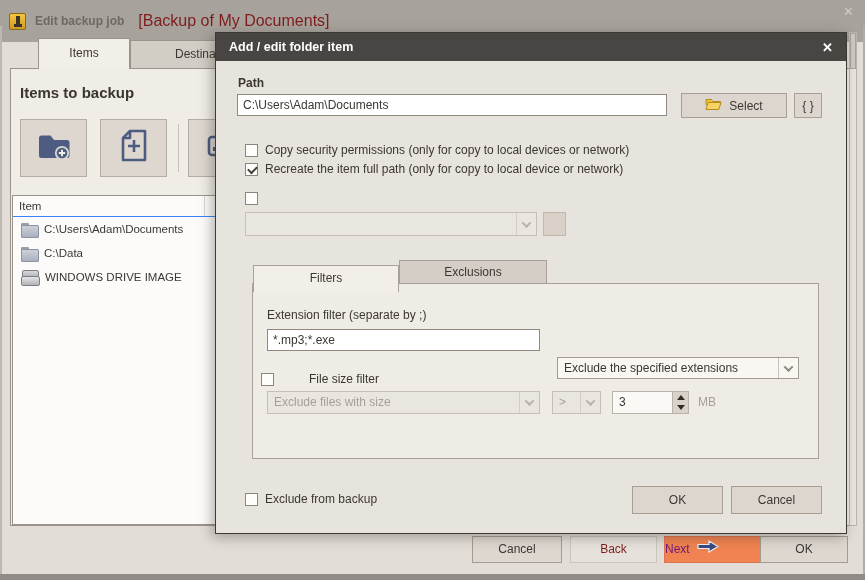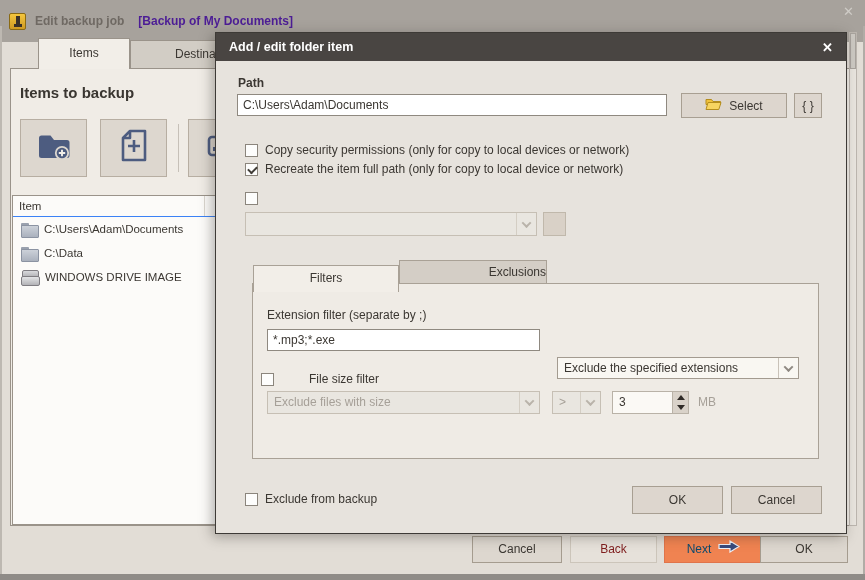--- a/index.html
+++ b/index.html
@@ -16,21 +16,21 @@
     position: absolute; top:0; left:0; width:865px; height:42px;
     background:#a7a29c; display:flex; align-items:center;
   }
   .app-icon {
     width:17px; height:17px; margin-left:9px; position:relative;
     background:linear-gradient(#f4c63e,#cf9a22); border:1px solid #8a6a14; border-radius:2px;
   }
   .app-icon::before { content:''; position:absolute; left:6px; top:2px; width:4px; height:9px; background:#3a3128; }
   .app-icon::after  { content:''; position:absolute; left:4px; top:10px; width:8px; height:3px; background:#3a3128; }
   .titlebar .t-title { font-size:12px; font-weight:bold; color:#6f6963; margin-left:9px; }
-  .titlebar .t-sub   { font-size:12px; font-weight:bold; color:#4c1d95; margin-left:14px; }
+  .titlebar .t-sub   { font-size:16px; font-weight:normal; color:#7f1d1d; margin-left:14px; }
   .titlebar .t-close { position:absolute; right:11px; top:4px; font-size:13px; color:#cfccc7; cursor:default; }
 
   
   .win-edge-l { position:absolute; left:0; top:26px; width:2px; height:554px; background:#bdb8b1; }
   .win-edge-r { position:absolute; right:0; top:26px; width:2px; height:554px; background:#b1aca6; }
   .win-edge-b { position:absolute; left:0; top:574px; width:865px; height:6px; background:#8f8b87; }
 
   
   .mtab { position:absolute; font-size:12px; text-align:center; border:1px solid #9a938a; }
   .mtab.active { left:38px; top:38px; width:92px; height:31px; line-height:29px; background:#f2eee8; border-bottom:none; z-index:2; }
@@ -68,22 +68,22 @@
 
   
   .v-scroll { position:absolute; left:849px; top:32px; width:8px; height:494px; background:#e9e5df; border:1px solid #bcb6af; }
   .v-thumb  { position:absolute; left:0px; top:0px; width:6px; height:36px; background:#cdc9c3; border:1px solid #a8a39d; }
 
   
   .fbtn { position:absolute; top:536px; height:27px; font-size:12px; text-align:center; line-height:25px;
           background:#ddd7cf; border:1px solid #a59c8f; cursor:default; }
   .fbtn.cancel { left:472px; width:90px; }
   .fbtn.back   { left:570px; width:87px; background:#e6e1da; border-color:#ccc5ba; color:#7f1d1d; }
-  .fbtn.next   { left:664px; width:99px; background:#f08351; border-color:#e0744a; color:#0c4a6e;
-                 display:flex; align-items:center; justify-content:center; gap:7px; }
+  .fbtn.next   { left:664px; width:99px; background:#f08351; border-color:#e0744a; color:#701a75;
+                 display:flex; align-items:center; justify-content:flex-start; gap:7px; }
   .fbtn.ok     { left:760px; width:88px; }
 
   
   .dialog {
     position:absolute; left:215px; top:32px; width:632px; height:502px;
     background:#e7e3dd; border:1px solid #3d3a36;
     box-shadow: -3px 3px 12px rgba(40,36,32,.35);
     z-index:10;
   }
   .d-header { height:28px; background:#494542; color:#fff; font-size:12.5px; font-weight:bold;
@@ -115,21 +115,21 @@
           transform:rotate(-45deg) translate(1px,-1px); }
   .combo.disabled { background:#e9e6e0; border-color:#c6bfb4; color:#a6a098; }
   .combo.disabled .chev-zone { border-left-color:#d4cec4; }
   .combo.disabled .chev { border-color:#b9b3aa; }
 
   .sq-btn { position:absolute; background:#d9d1c7; border:1px solid #c0b8ab; }
 
   
   .dtab { position:absolute; font-size:12px; text-align:center; border:1px solid #a9a196; }
   .dtab.active { left:37px; top:204px; width:146px; height:27px; line-height:25px; background:#f2eee8; border-bottom:none; z-index:2; }
-  .dtab.inactive { left:183px; top:199px; width:148px; height:24px; line-height:22px; background:#d4cec6;text-align:right; }
+  .dtab.inactive { left:183px; top:199px; width:148px; height:24px; line-height:22px; background:#d4cec6; }
   .dpanel { position:absolute; left:36px; top:222px; width:567px; height:176px; background:#efebe5; border:1px solid #a9a196; }
   .plain-label { position:absolute; font-size:12px; color:#3b3732; }
   .gray-label  { position:absolute; font-size:12px; color:#a6a098; }
 
   
   .spin { position:absolute; width:77px; height:23px; background:#fbf9f5; border:1px solid #b9b2a7; }
   .spin .val { position:absolute; left:6px; top:3px; font-size:12px; color:#3b3732; }
   .spin .arrows { position:absolute; right:0; top:0; bottom:0; width:16px; background:#d9d2c9; border-left:1px solid #b9b2a7;
                   display:flex; flex-direction:column; }
   .spin .arrows .a { flex:1; display:flex; align-items:center; justify-content:center; }

